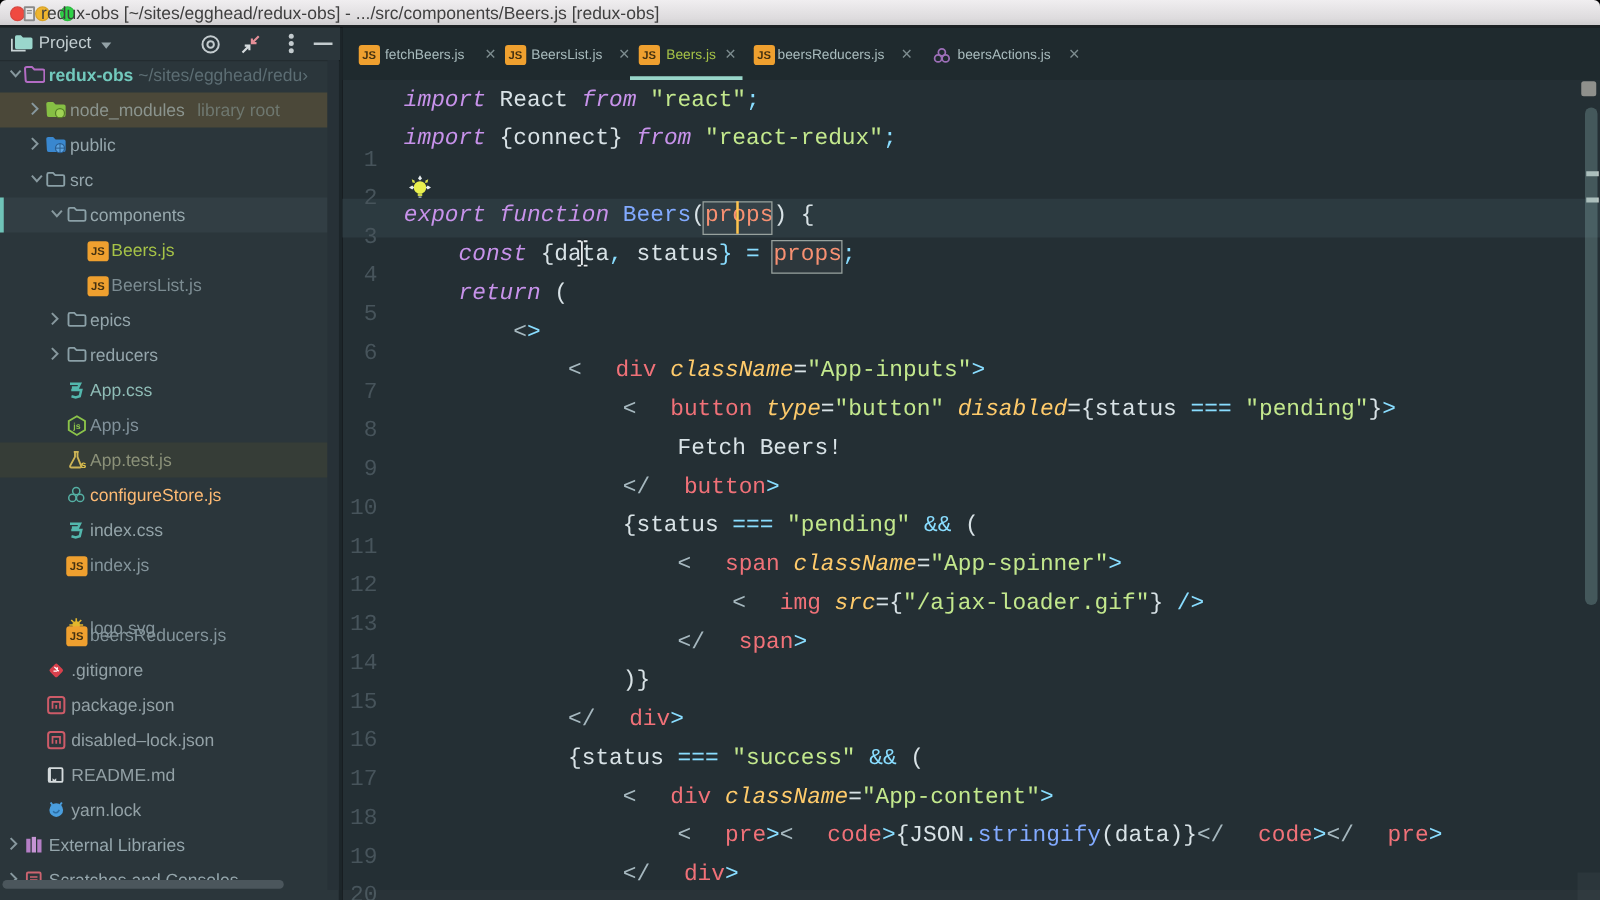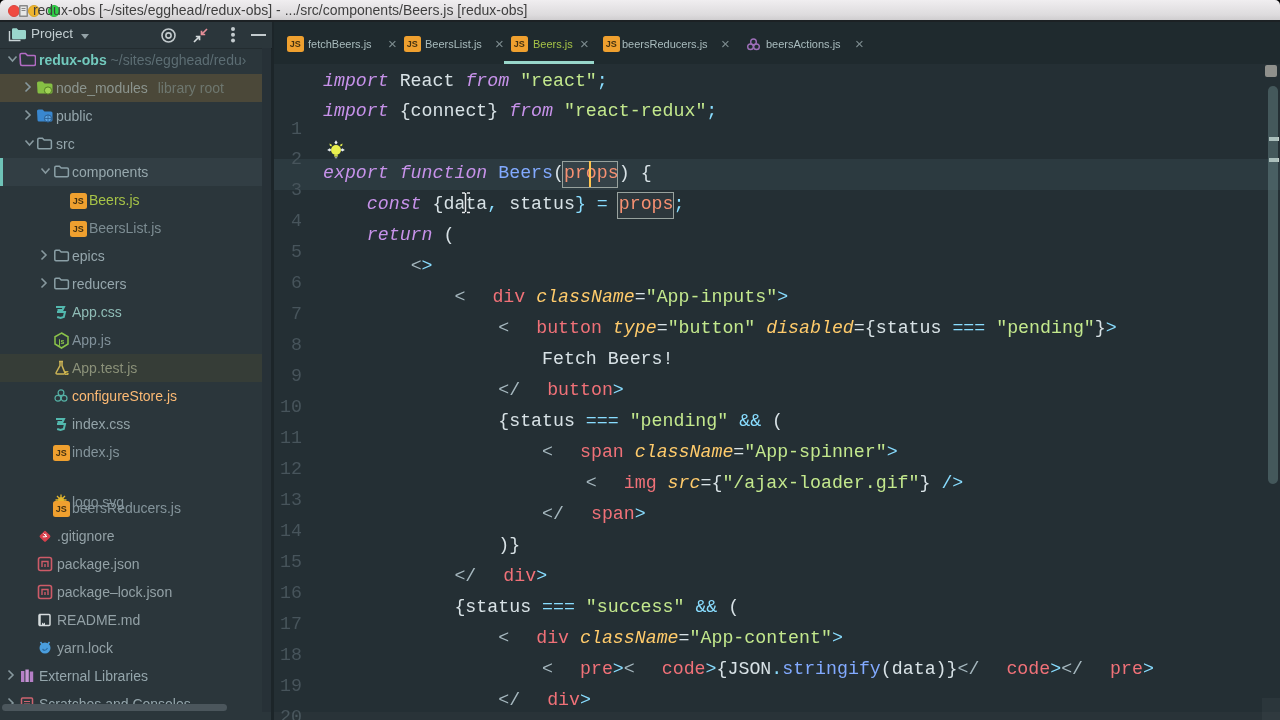--- a/index.html
+++ b/index.html
@@ -244,21 +244,21 @@
         <rect x="1.5" y="1.5" width="13" height="13" rx="2" fill="none" stroke="#cd5b68" stroke-width="1.6"></rect>
         <path d="M5 11 V5.5 h6 V11 M8 11 V8" stroke="#cd5b68" stroke-width="1.4" fill="none"></path>
       </svg>
       <span class="lbl" style="left:57px"><span style="color:#93a1a6">package.json</span></span>
     </div>
 <div class="row" style="top:578px;">
       <svg class="ric" style="left:37px;top:6px" width="16" height="16" viewBox="0 0 16 16">
         <rect x="1.5" y="1.5" width="13" height="13" rx="2" fill="none" stroke="#cd5b68" stroke-width="1.6"></rect>
         <path d="M5 11 V5.5 h6 V11 M8 11 V8" stroke="#cd5b68" stroke-width="1.4" fill="none"></path>
       </svg>
-      <span class="lbl" style="left:57px"><span style="color:#93a1a6">package–lock.json</span></span>
+      <span class="lbl" style="left:57px"><span style="color:#93a1a6">disabled–lock.json</span></span>
     </div>
 <div class="row" style="top:606px;">
       <svg class="ric" style="left:37px;top:6px" width="16" height="16" viewBox="0 0 16 16">
         <path d="M3 2.5 h9 q1 0 1 1 v9 q0 1-1 1 h-9 z M3 2.5 q-1 0-1 1 v9 q0 1 1 1" fill="none" stroke="#d5dbdd" stroke-width="1.5"></path>
         <path d="M5 13.5 v-3 l1.5 1.2 L8 10.5 v3" fill="#d5dbdd"></path>
       </svg>
       <span class="lbl" style="left:57px"><span style="color:#93a1a6">README.md</span></span>
     </div>
 <div class="row" style="top:634px;">
       <svg class="ric" style="left:37px;top:6px" width="16" height="16" viewBox="0 0 16 16">

